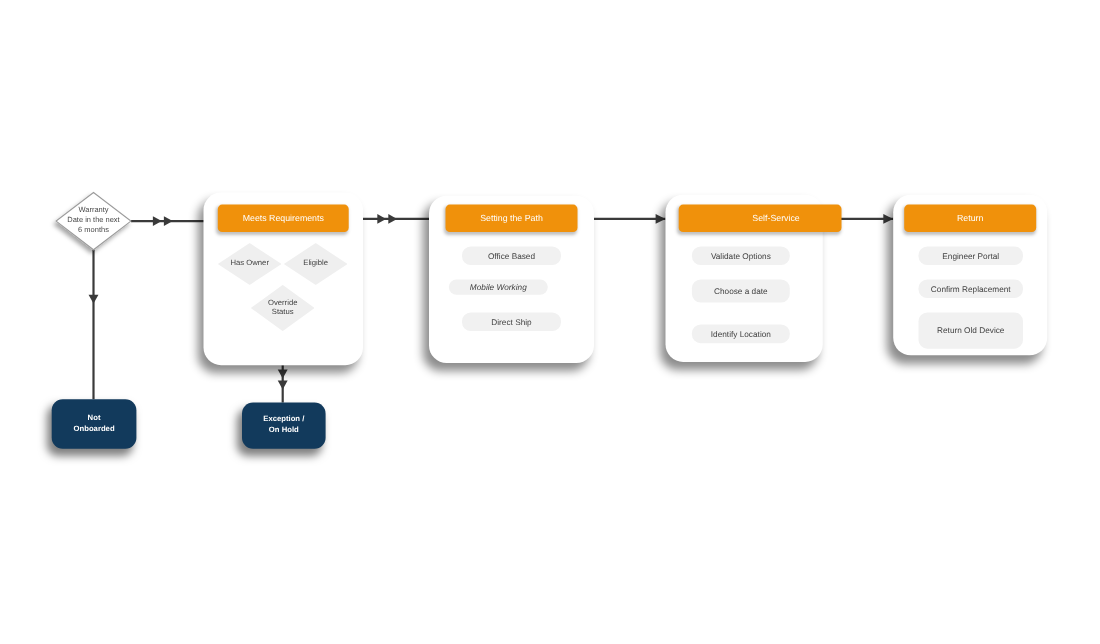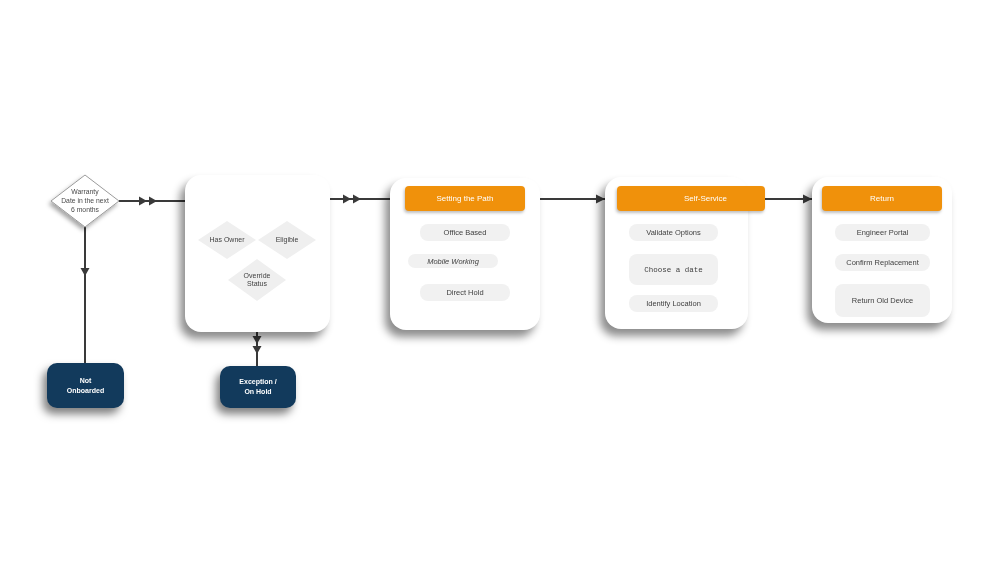--- a/index.html
+++ b/index.html
@@ -101,37 +101,38 @@
     <polygon fill="#3a3a3a" points="252.5,346 261.5,346 257,354"></polygon>
 
     <polygon points="85,175 119,201 85,227 51,201" fill="#ffffff" stroke="#9b9b9b" stroke-width="1" filter="url(#ds)"></polygon>
   </svg>
 
   <div class="start-label" style="left:51px;top:188px;width:68px;">Warranty
 Date in the next
 6 months</div>
 
   <div class="card" style="left:185px;top:175px;width:145px;height:157px;">
+    <div class="card-header" style="left:13px;top:11px;width:119px;height:25px;">Meets Requirements</div>
     <div class="mini-diamond" style="left:13px;top:46px;width:58px;height:38px;">Has Owner</div>
     <div class="mini-diamond" style="left:73px;top:46px;width:58px;height:38px;">Eligible</div>
     <div class="mini-diamond" style="left:43px;top:84px;width:58px;height:42px;">Override
 Status</div>
   </div>
 
   <div class="card" style="left:390px;top:178px;width:150px;height:152px;">
     <div class="card-header" style="left:15px;top:8px;width:120px;height:25px;">Setting the Path</div>
     <div class="pill" style="left:30px;top:46px;width:90px;height:17px;text-align:center;">Office Based</div>
     <div class="pill" style="left:18px;top:76px;width:90px;height:14px;font-style:italic;">Mobile Working</div>
-    <div class="pill" style="left:30px;top:106px;width:90px;height:17px;">Direct Hold</div>
+    <div class="pill" style="left:30px;top:106px;width:90px;height:17px;">Direct Ship</div>
   </div>
 
   <div class="card" style="left:605px;top:177px;width:143px;height:152px;">
     <div class="card-header" style="left:12px;top:9px;width:119px;height:25px;padding-left:29px;">Self-Service</div>
     <div class="pill" style="left:24px;top:47px;width:89px;height:17px;">Validate Options</div>
-    <div class="pill" style="left:24px;top:77px;width:89px;height:31px;font-family:Liberation Mono, monospace;">Choose a date</div>
+    <div class="pill" style="left:24px;top:77px;width:89px;height:21px;">Choose a date</div>
     <div class="pill" style="left:24px;top:118px;width:89px;height:17px;text-align:right;">Identify Location</div>
   </div>
 
   <div class="card" style="left:812px;top:177px;width:140px;height:146px;">
     <div class="card-header" style="left:10px;top:9px;width:120px;height:25px;">Return</div>
     <div class="pill" style="left:23px;top:47px;width:95px;height:17px;">Engineer Portal</div>
     <div class="pill" style="left:23px;top:77px;width:95px;height:17px;">Confirm Replacement</div>
     <div class="pill" style="left:23px;top:107px;width:95px;height:33px;">Return Old Device</div>
   </div>
 

